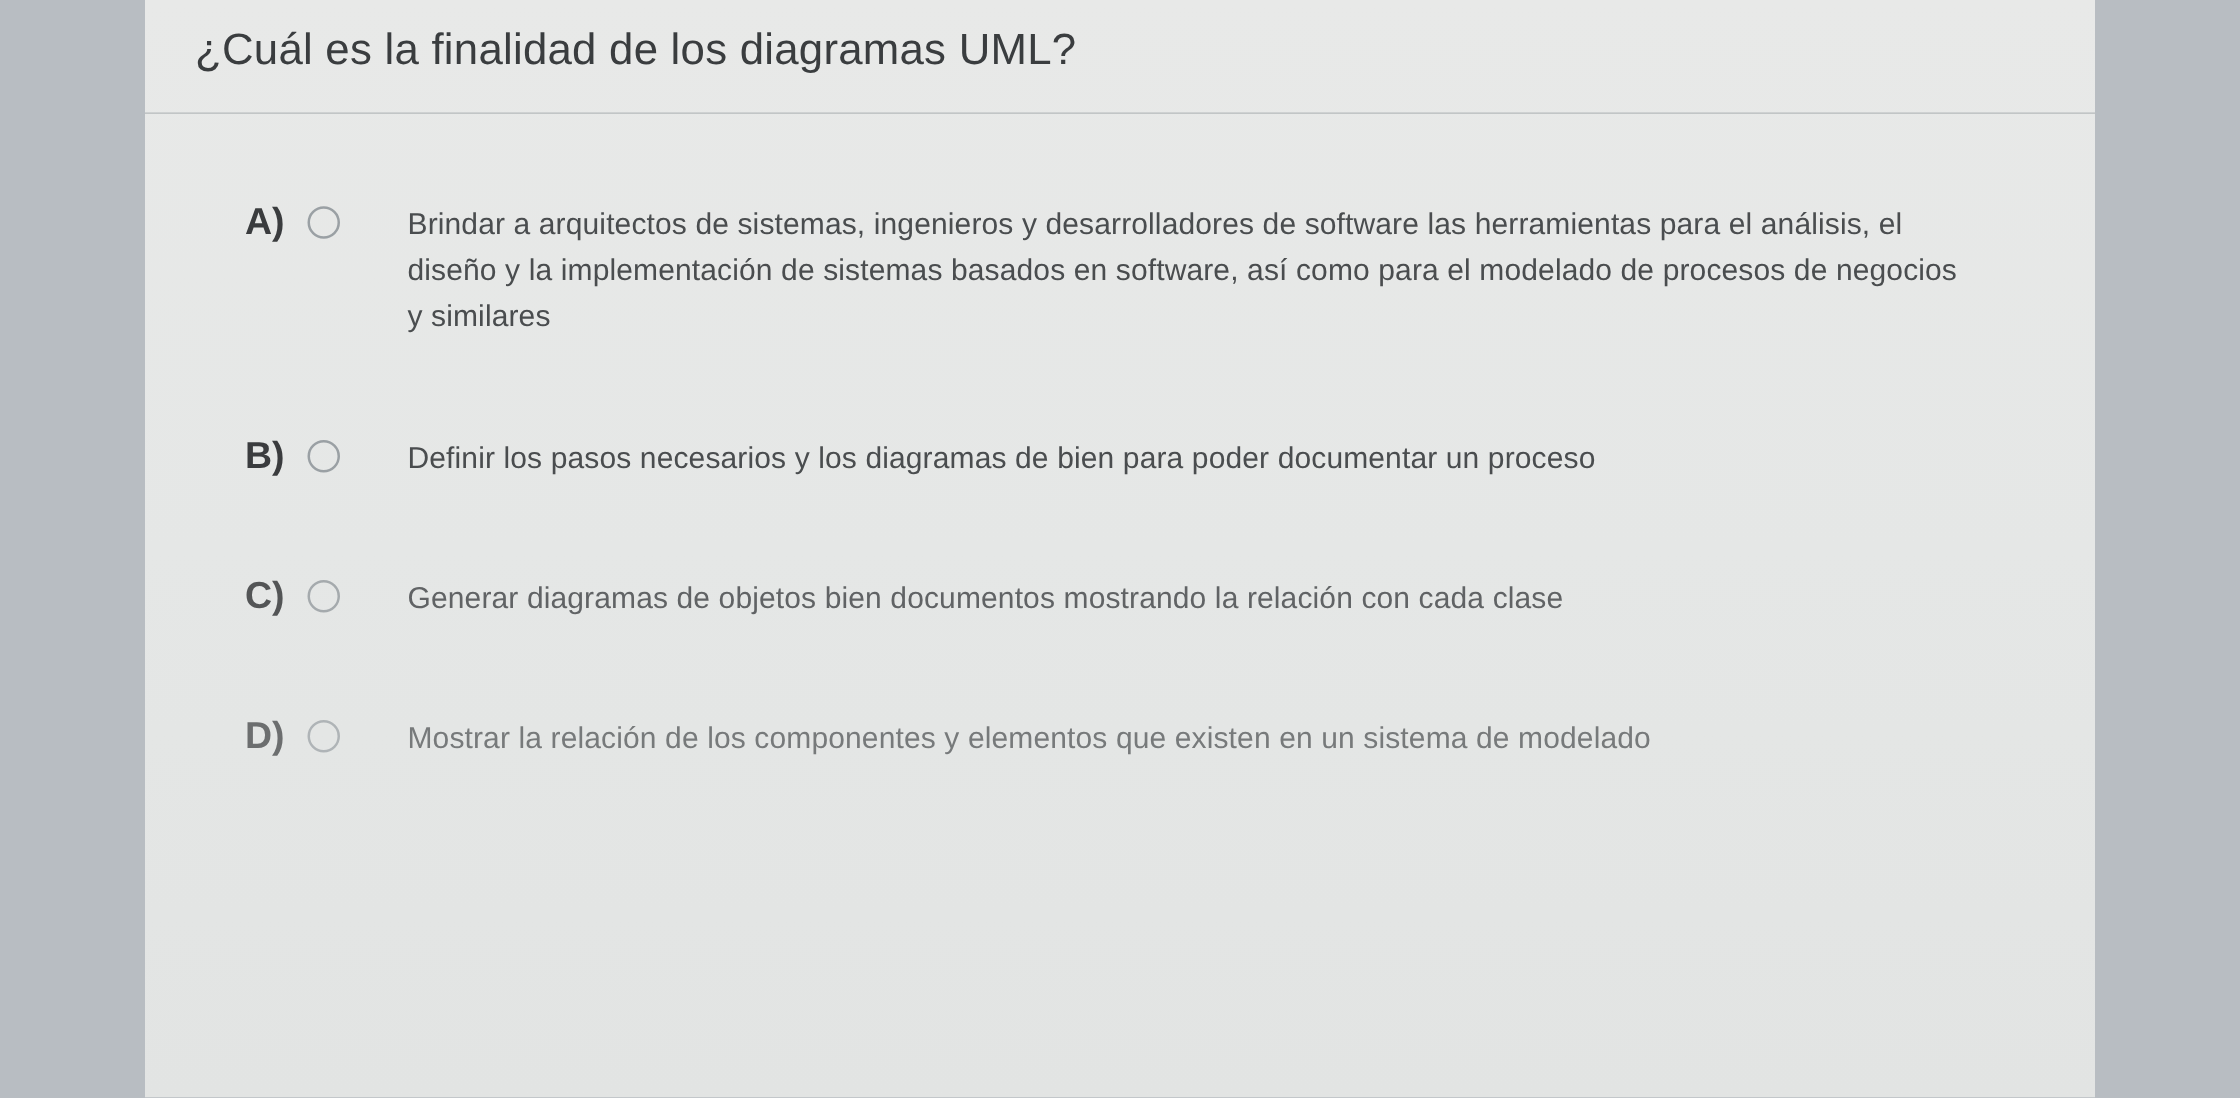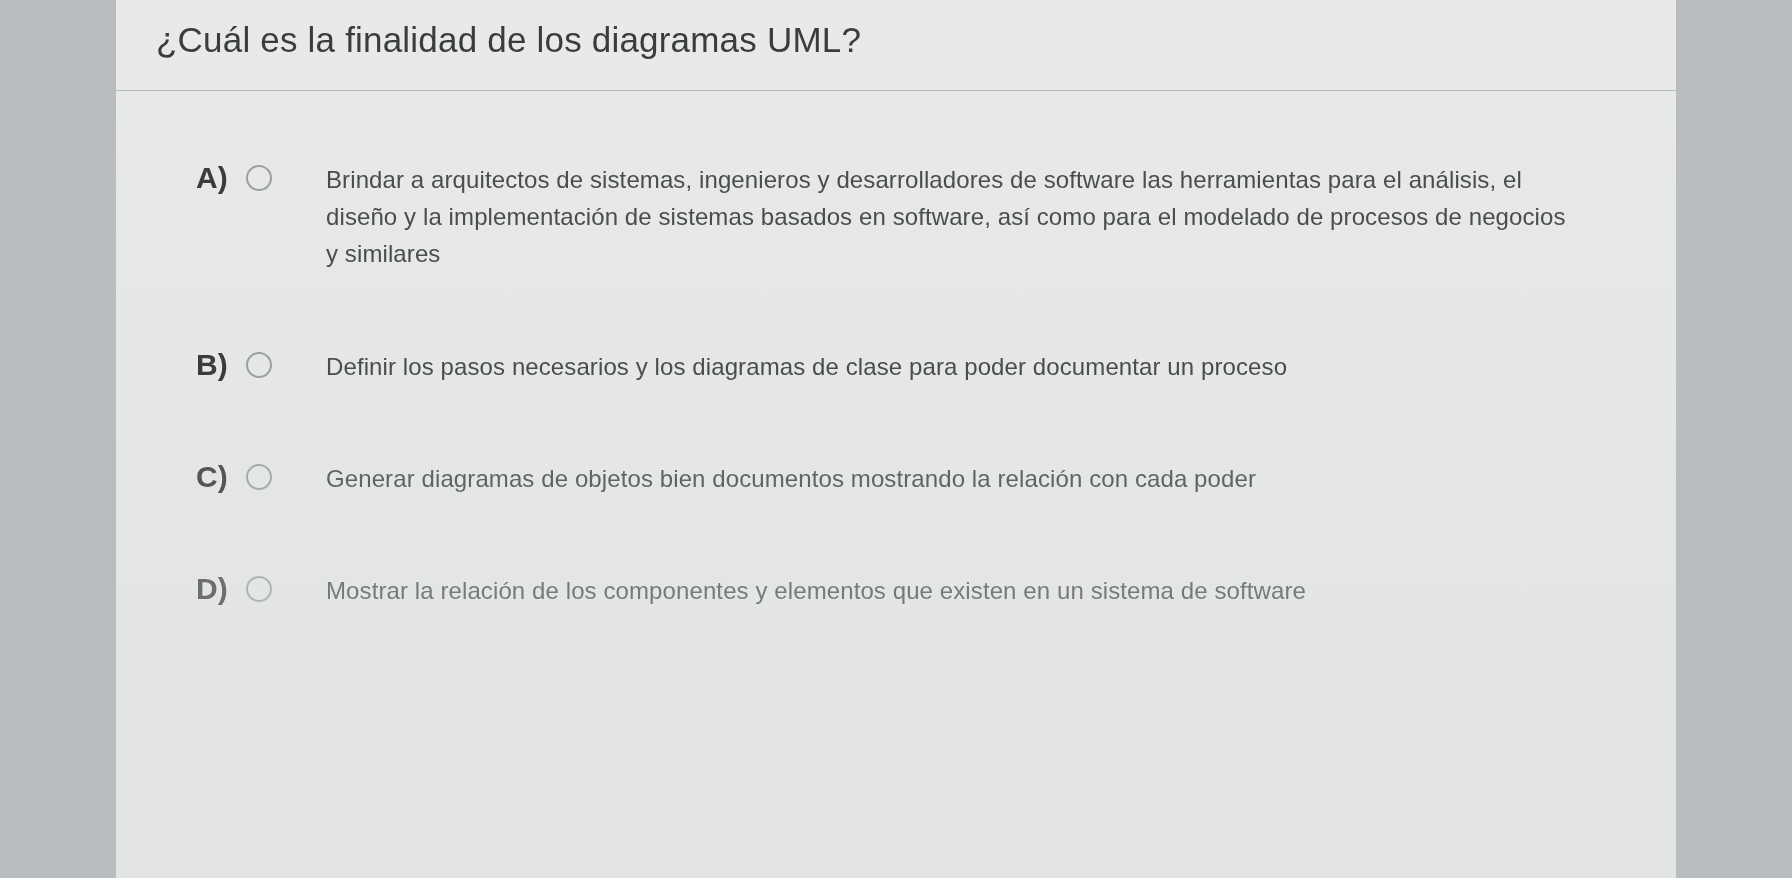--- a/index.html
+++ b/index.html
@@ -96,33 +96,33 @@
         <div class="radio-circle"></div>
       </div>
       <div class="option-text">Brindar a arquitectos de sistemas, ingenieros y desarrolladores de software las herramientas para el análisis, el diseño y la implementación de sistemas basados en software, así como para el modelado de procesos de negocios y similares</div>
     </div>
 
     <div class="option-row">
       <div class="option-label">B)</div>
       <div class="radio-wrap">
         <div class="radio-circle"></div>
       </div>
-      <div class="option-text">Definir los pasos necesarios y los diagramas de clase para poder documentar un proceso</div>
+      <div class="option-text">Definir los pasos necesarios y los diagramas de bien para poder documentar un proceso</div>
     </div>
 
     <div class="option-row fade">
       <div class="option-label">C)</div>
       <div class="radio-wrap">
         <div class="radio-circle"></div>
       </div>
-      <div class="option-text">Generar diagramas de objetos bien documentos mostrando la relación con cada poder</div>
+      <div class="option-text">Generar diagramas de objetos bien documentos mostrando la relación con cada clase</div>
     </div>
 
     <div class="option-row fade2">
       <div class="option-label">D)</div>
       <div class="radio-wrap">
         <div class="radio-circle"></div>
       </div>
-      <div class="option-text">Mostrar la relación de los componentes y elementos que existen en un sistema de software</div>
+      <div class="option-text">Mostrar la relación de los componentes y elementos que existen en un sistema de modelado</div>
     </div>
 
   </div>
 </div>
 
 </body></html>

